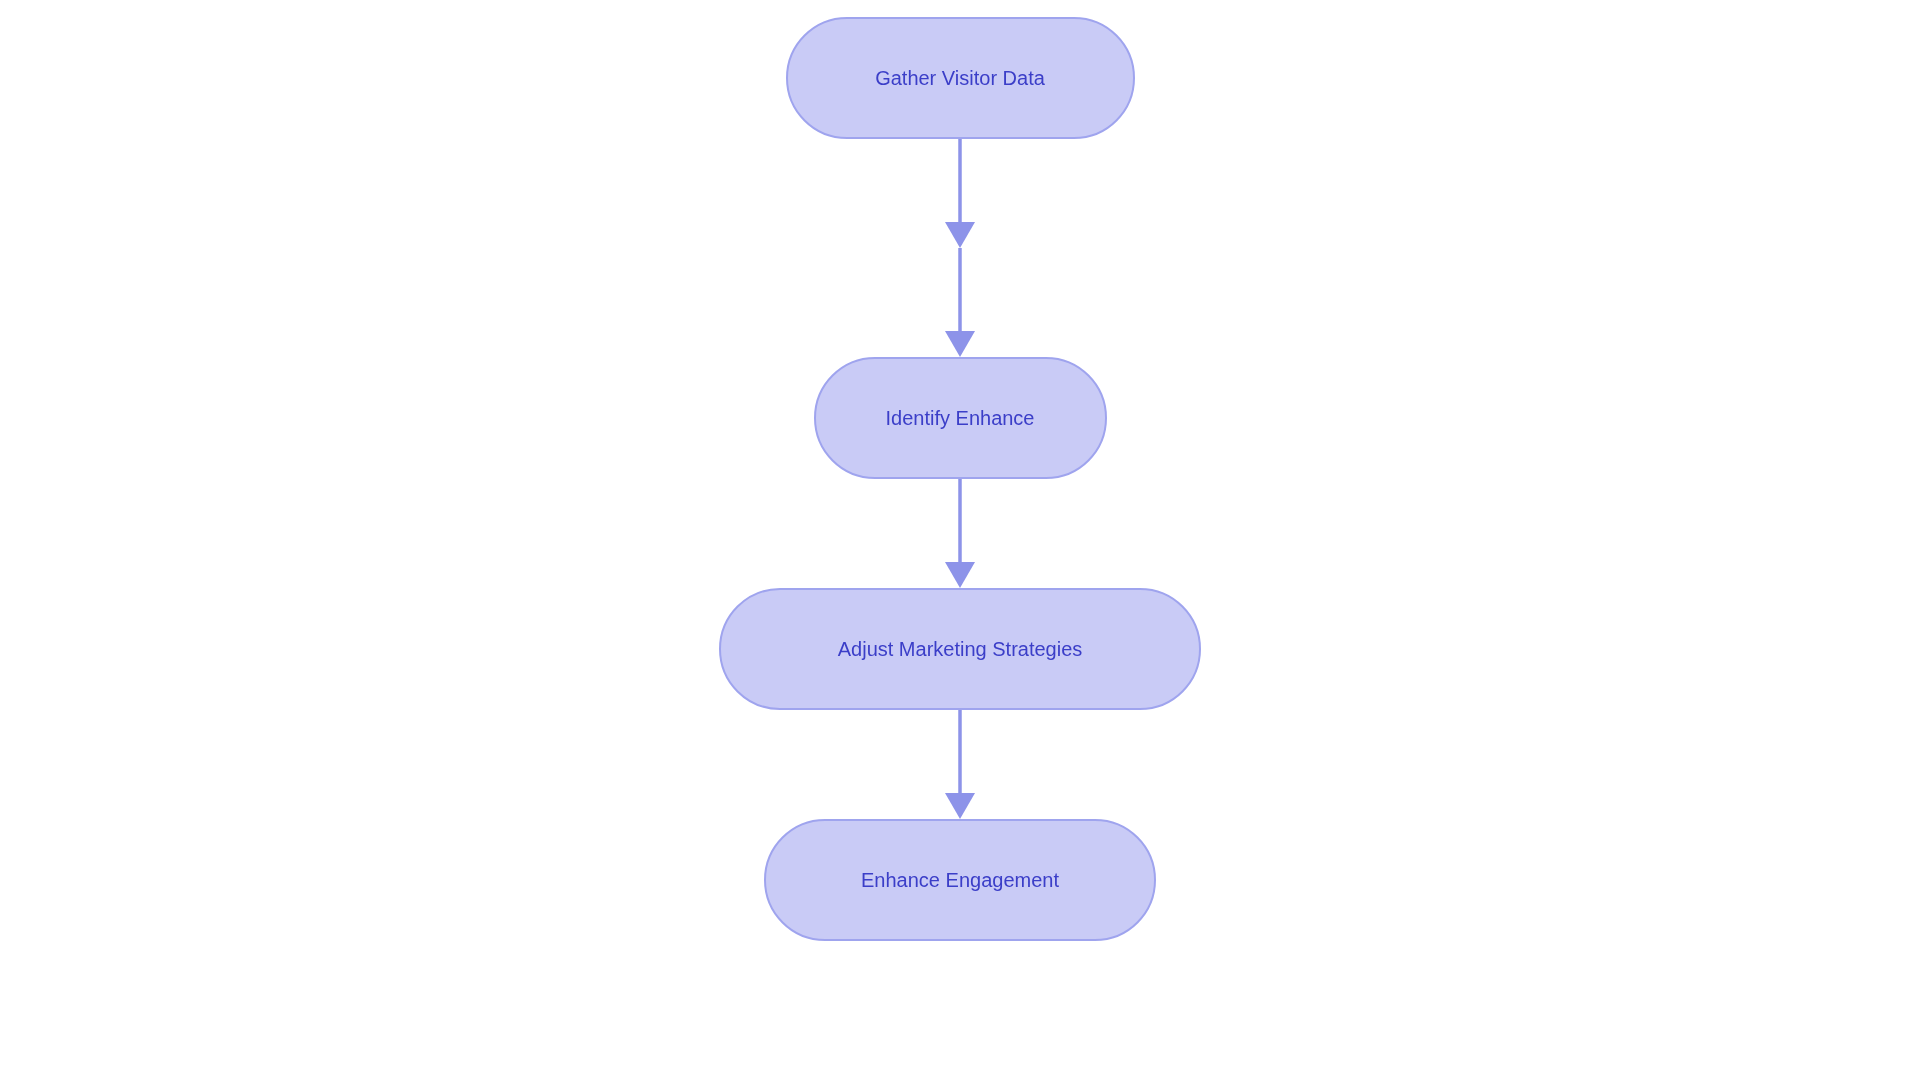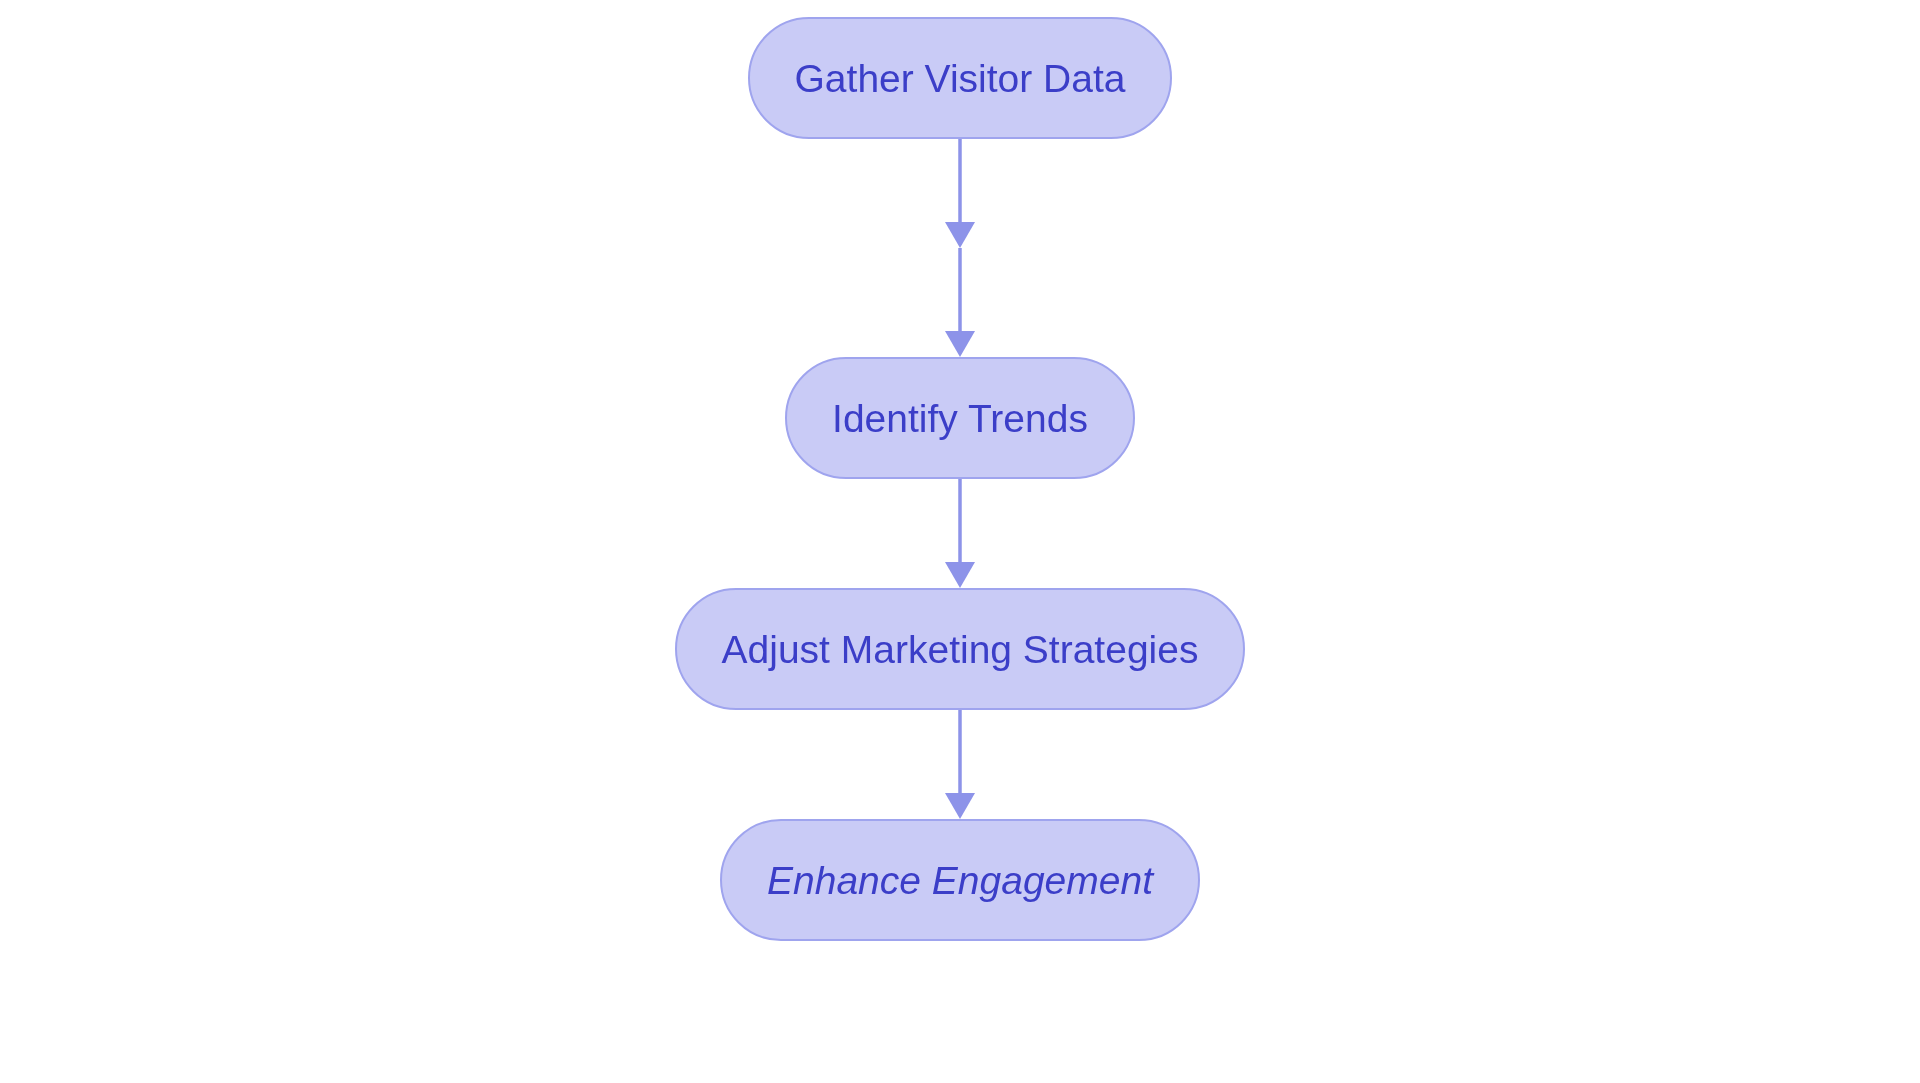--- a/index.html
+++ b/index.html
@@ -29,23 +29,23 @@
     align-items: center;
     justify-content: center;
     box-sizing: border-box;
     padding: 0 45px;
     flex: 0 0 auto;
   }
   .node-0 { min-width: 349px; }
   .node-1 { min-width: 566px; }
   .node-2 { min-width: 293px; }
   .node-3 { min-width: 482px; justify-content: center; }
-  .node-4 { min-width: 392px; font-style: italic; }
+  .node-4 { min-width: 392px; }
   .node-label {
-    font-size: 39px;
+    font-size: 20px;
     line-height: 1;
     color: var(--node-text, #3b3ec8);
     white-space: nowrap;
   }
   .arrow {
     display: block;
     flex: 0 0 auto;
   }
   .arrow line {
     stroke: var(--arrow, #8d93e9);
@@ -69,21 +69,21 @@
     <polygon points="1,83 31,83 16,109"></polygon>
   </svg>
 
 
   <svg class="arrow" width="32" height="109" viewBox="0 0 32 109">
     <line x1="16" y1="0" x2="16" y2="85"></line>
     <polygon points="1,83 31,83 16,109"></polygon>
   </svg>
 
   <div class="node node-2">
-    <span class="node-label">Identify Trends</span>
+    <span class="node-label">Identify Enhance</span>
   </div>
 
   <svg class="arrow" width="32" height="109" viewBox="0 0 32 109">
     <line x1="16" y1="0" x2="16" y2="85"></line>
     <polygon points="1,83 31,83 16,109"></polygon>
   </svg>
 
   <div class="node node-3">
     <span class="node-label">Adjust Marketing Strategies</span>
   </div>

